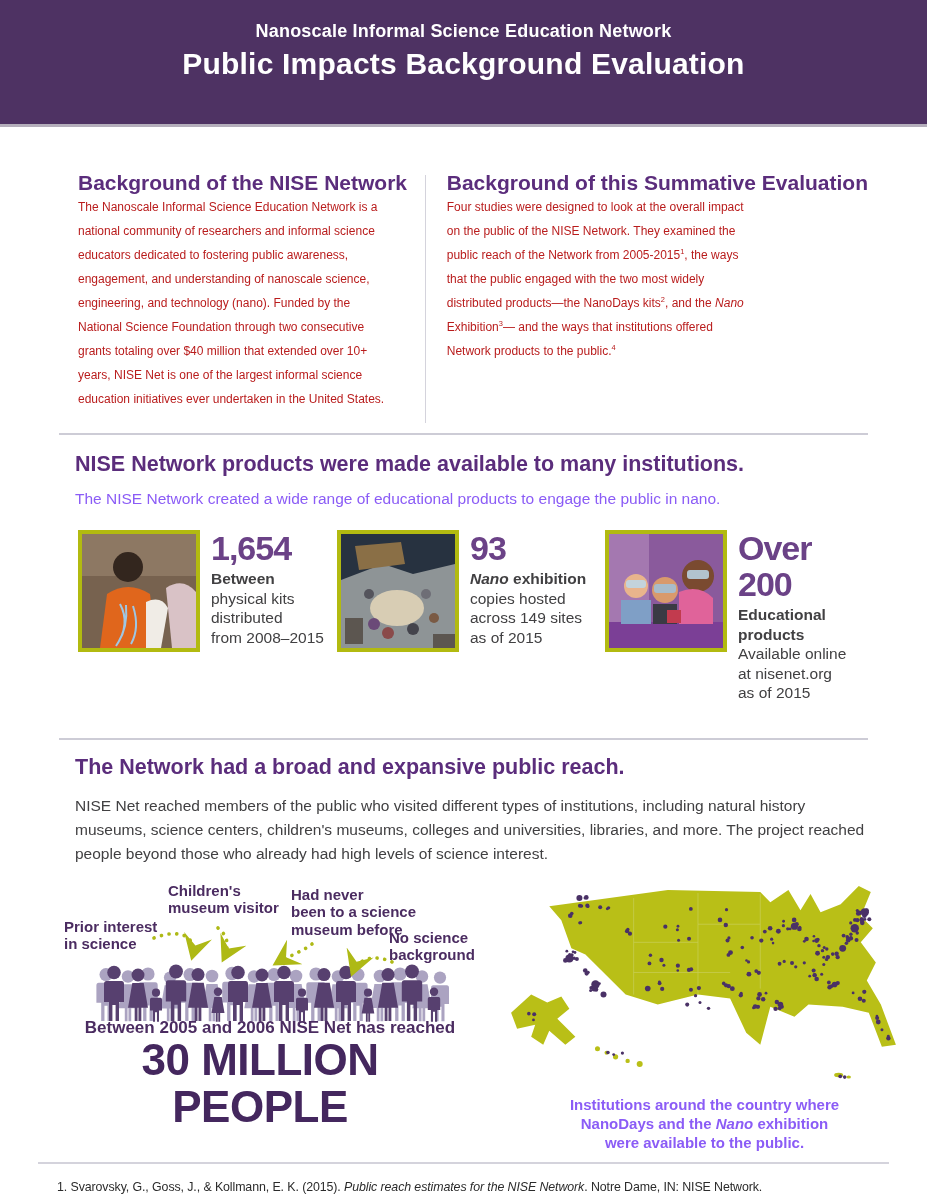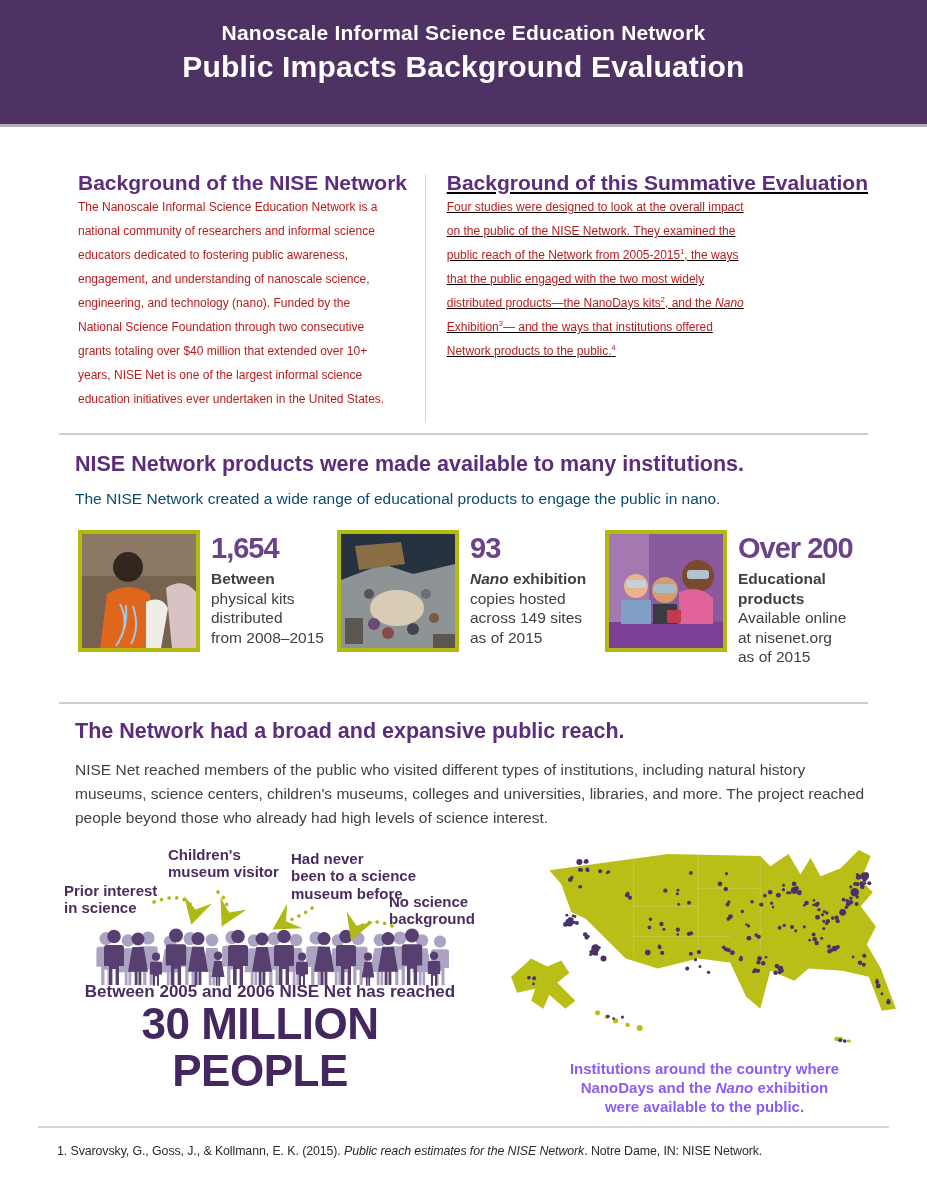--- a/index.html
+++ b/index.html
@@ -11,45 +11,45 @@
   .seg-i{font-style:italic;}
   .seg-b{font-weight:bold;}
   .seg-bi{font-weight:bold;font-style:italic;}
   sup{font-size:0.62em;line-height:0;vertical-align:super;}
 
   
   .banner{
     height:124px;background:#4e3263;border-bottom:3px solid #b4aebb;
     text-align:center;color:#ffffff;
   }
-  .banner-line1{padding-top:21px;font-size:21px;font-weight:bold;letter-spacing:.2px;}
+  .banner-line1{padding-top:21px;font-size:18px;font-weight:bold;letter-spacing:.2px;}
   .banner-line2{margin-top:5px;font-size:30px;font-weight:bold;letter-spacing:.2px;}
 
   
   .columns{display:flex;margin:44px 59px 0;height:262px;}
   .col-left{width:359px;padding-left:19px;}
   .v-divider{width:2px;background:#d4d3dc;margin:4px 0 10px 18px;}
-  .col-right{margin-left:21px;text-decoration:underline;}
+  .col-right{margin-left:21px;}
   .col-heading{font-size:21px;font-weight:bold;color:#5b2d7c;white-space:nowrap;}
   .col-body{font-size:12px;line-height:24px;color:#b91c1c;white-space:pre-line;}
 
   .h-divider{border:none;border-top:2px solid #cdccd6;margin:0 59px;}
 
   
   .products{margin:17px 59px 8px;padding-left:16px;}
   .section-heading{font-size:21.5px;font-weight:bold;color:#5b2d7c;}
-  .section-sub{margin-top:13px;font-size:15.5px;color:#0c4a6e;}
+  .section-sub{margin-top:13px;font-size:15.5px;color:#8b5cf6;}
   .stats-row{display:flex;margin-top:22px;padding-left:3px;}
   .stat{display:flex;}
   .stat-1{width:259px;}
   .stat-2{width:303px;}
   .stat-photo{width:114px;height:114px;border:4px solid #b2ba10;flex:none;}
   .stat-photo svg{display:block;}
   .stat-text{margin-left:11px;width:130px;}
-  .stat-value{font-size:29px;font-weight:bold;color:#6b4287;letter-spacing:-1px;line-height:36px;}
+  .stat-value{font-size:34px;font-weight:bold;color:#6b4287;letter-spacing:-1px;line-height:36px;}
   .stat-desc{margin-top:3px;font-size:15.5px;line-height:19.5px;color:#414042;white-space:pre-line;}
 
   
   .reach{margin:15px 59px 0;padding-left:16px;}
   .reach-body{margin-top:14px;font-size:15.5px;line-height:24px;color:#414042;white-space:pre-line;}
 
   .figure-area{position:relative;height:288px;margin-top:8px;}
   .crowd-figure{position:absolute;left:40px;top:0;width:445px;height:288px;}
   .crowd-label{position:absolute;font-size:15px;font-weight:bold;line-height:17.5px;color:#4b2c61;white-space:pre-line;}
   .lbl-prior{left:24px;top:44px;}

